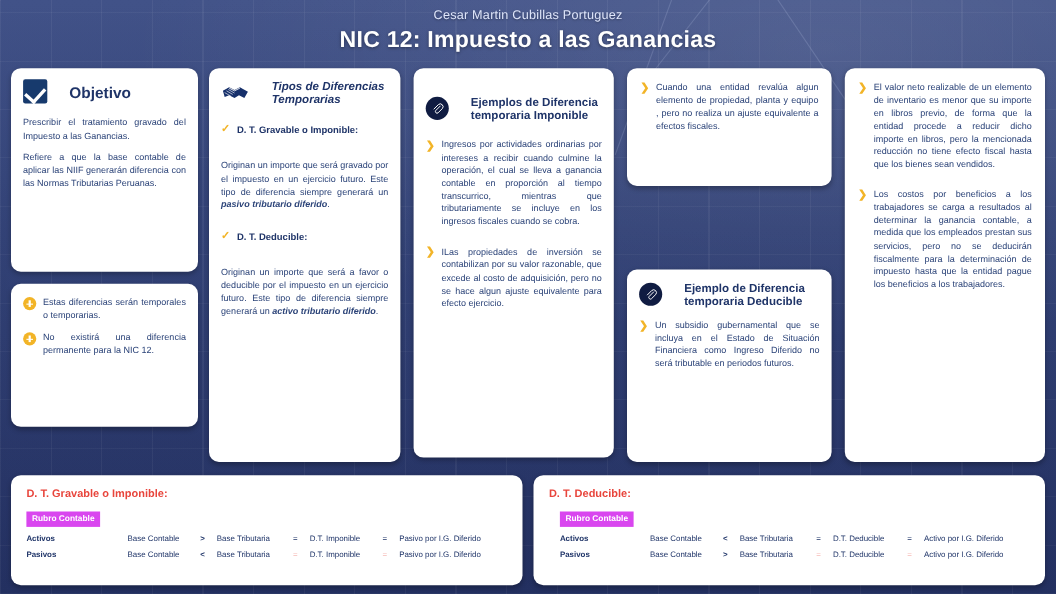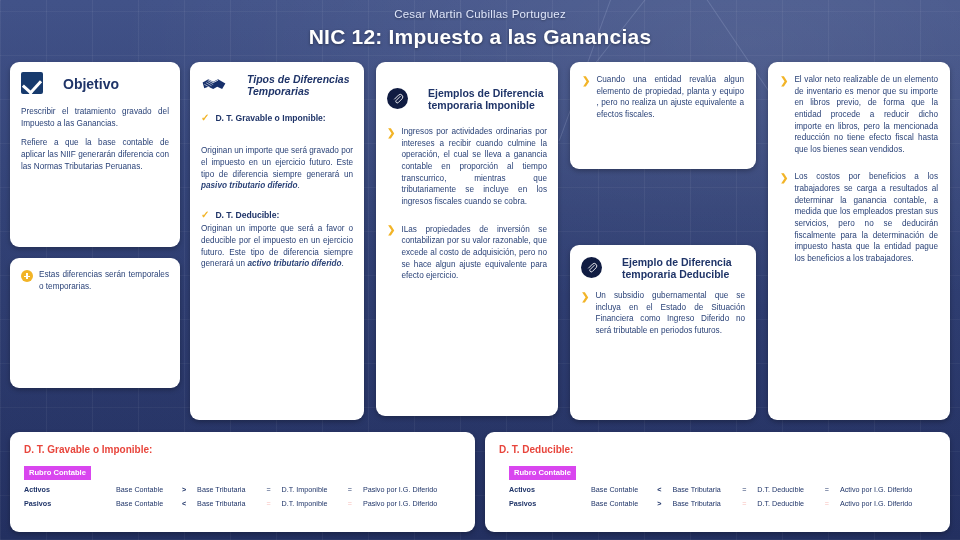--- a/index.html
+++ b/index.html
@@ -121,20 +121,24 @@
   </div>
   <div class="body-text" style="margin-top:12px;">Prescribir el tratamiento gravado del Impuesto a las Ganancias.</div>
   <div class="body-text gap">Refiere a que la base contable de aplicar las NIIF generarán diferencia con las Normas Tributarias Peruanas.</div>
 </div>
 
 <div class="card" style="left:10px; top:258px; width:170px; height:130px; padding:11px 11px;">
   <div class="li">
     <span class="dot-plus"></span>
     <span class="body-text">Estas diferencias serán temporales o temporarias.</span>
   </div>
+  <div class="li">
+    <span class="dot-plus"></span>
+    <span class="body-text">No existirá una diferencia permanente para la NIC 12.</span>
+  </div>
 </div>
 
 <div class="card" style="left:190px; top:62px; width:174px; height:358px; padding:10px 11px;">
   <div class="card-head">
     <svg class="icon-hand" viewBox="0 0 32 24">
       <path d="M2 9 L9 5 L15 8 L21 5 L30 10 L26 17 L20 14 L15 17 L9 14 L4 16 Z" fill="#17306b"></path>
       <path d="M9 6 L15 9 L21 6" stroke="#ffffff" stroke-width="1" fill="none"></path>
       <path d="M4 11 L11 15 M6 9 L13 13 M8 7.5 L15 11.5" stroke="#ffffff" stroke-width=".7"></path>
     </svg>
     <div class="card-title" style="font-size:10.5px; padding-top:1px;font-style:italic;">Tipos de Diferencias Temporarias</div>
@@ -145,21 +149,21 @@
     <span class="sub-head">D. T. Gravable o Imponible:</span>
   </div>
   <div class="body-text" style="margin-top:22px;">
     <span>Originan un importe que será gravado por el impuesto en un ejercicio futuro. Este tipo de diferencia siempre generará un </span><span class="ital-bold">pasivo tributario diferido</span><span>.</span>
   </div>
 
   <div style="display:flex; gap:6px; margin-top:18px; align-items:flex-start;">
     <span class="tick">✓</span>
     <span class="sub-head">D. T. Deducible:</span>
   </div>
-  <div class="body-text" style="margin-top:3px;">
+  <div class="body-text" style="margin-top:22px;">
     <span>Originan un importe que será a favor o deducible por el impuesto en un ejercicio futuro. Este tipo de diferencia siempre generará un </span><span class="ital-bold">activo tributario diferido</span><span>.</span>
   </div>
 </div>
 
 <div class="card" style="left:376px; top:62px; width:182px; height:354px; padding:24px 11px;">
   <div class="card-head">
     <span class="icon-clip">
       <svg width="12" height="12" viewBox="0 0 16 16">
         <path d="M11 4.5 L5.5 10 a2 2 0 0 0 2.8 2.8 L13.5 7.6 a3.4 3.4 0 0 0 -4.8 -4.8 L3.4 8.1" stroke="#ffffff" stroke-width="1.2" fill="none" stroke-linecap="round"></path>
       </svg>

